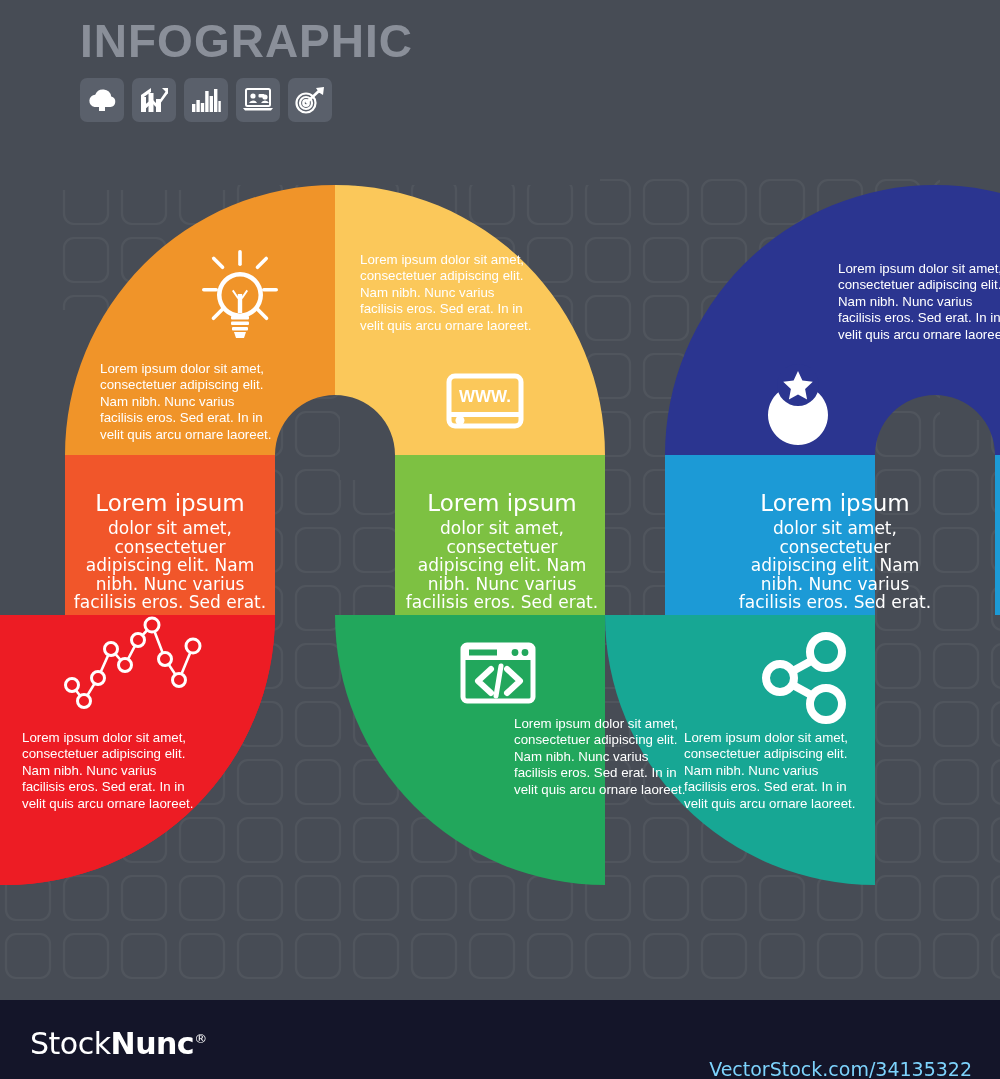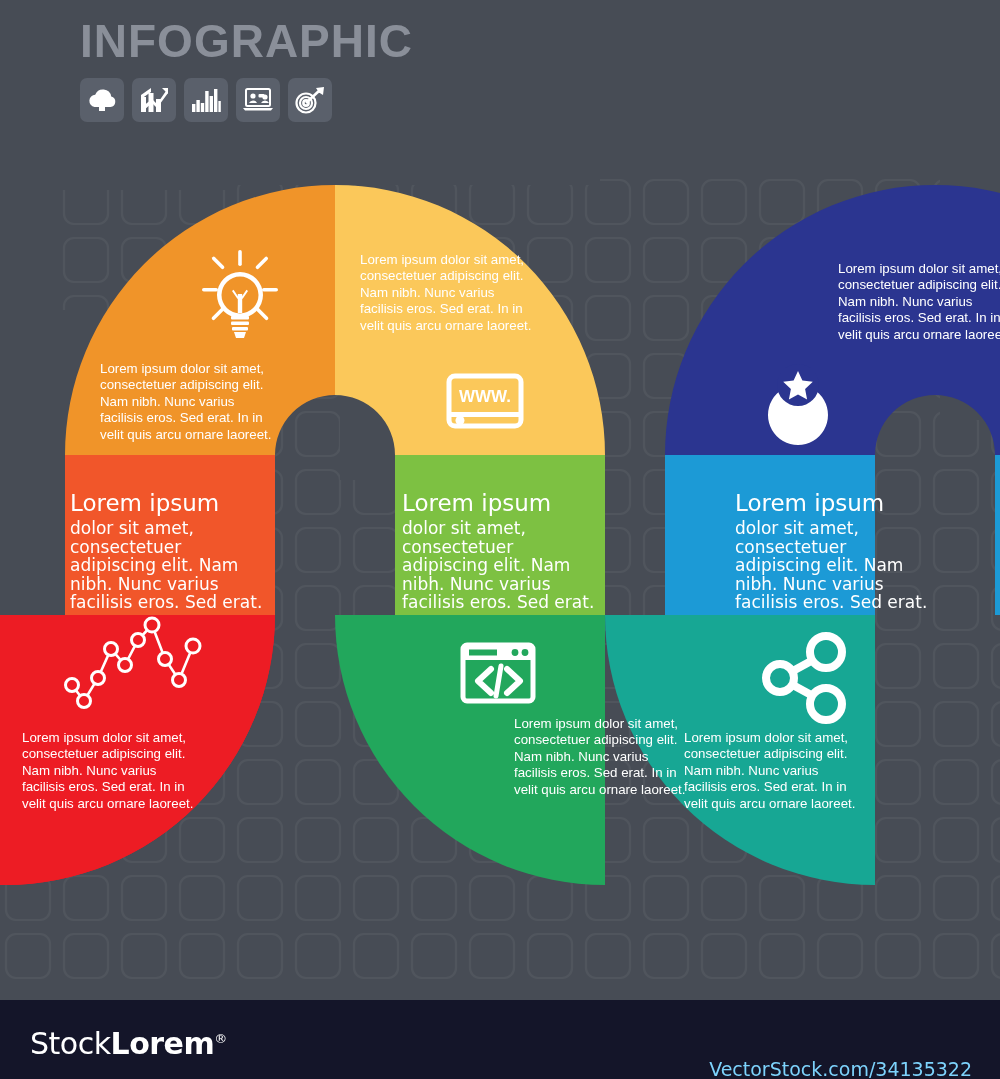--- a/index.html
+++ b/index.html
@@ -28,21 +28,21 @@
 
   
   .canvas { position:absolute; left:0; top:0; width:1000px; height:1000px; z-index:10; }
 
   
   .tb { position:absolute; color:#FFFFFF; z-index:20; }
   .tb.small {
     font-size:13.3px; line-height:16.4px;
     font-family:"Liberation Sans", sans-serif;
   }
-  .tb.center { }
+  .tb.center { text-align:center; }
   .tb .ttl {
     font-size:23px; line-height:28px; font-weight:normal;
     margin-bottom:2px; font-family:"DejaVu Sans", sans-serif;
   }
   .tb .bdy {
     font-size:17px; line-height:18.5px;
     font-family:"DejaVu Sans", sans-serif;
   }
 
   
@@ -267,17 +267,17 @@
   <div class="tb small" style="left:838px; top:261px; width:180px;">Lorem ipsum dolor sit amet, consectetuer adipiscing elit. Nam nibh. Nunc varius facilisis eros. Sed erat. In in velit quis arcu ornare laoreet.</div>
 
   <div class="tb small center" style="left:735px; top:489px; width:200px;">
     <div class="ttl">Lorem ipsum</div>
     <div class="bdy">dolor sit amet, consectetuer adipiscing elit. Nam nibh. Nunc varius facilisis eros. Sed erat.</div>
   </div>
 
   <div class="tb small" style="left:684px; top:730px; width:180px;">Lorem ipsum dolor sit amet, consectetuer adipiscing elit. Nam nibh. Nunc varius facilisis eros. Sed erat. In in velit quis arcu ornare laoreet.</div>
 
   <div class="wm">
-    <div class="wm-logo"><span>Stock</span><span class="b">Lorem</span><span class="r">®</span></div>
+    <div class="wm-logo"><span>Stock</span><span class="b">Nunc</span><span class="r">®</span></div>
     <div class="wm-url">VectorStock.com/34135322</div>
   </div>
 
 </div>
 
 </body></html>

